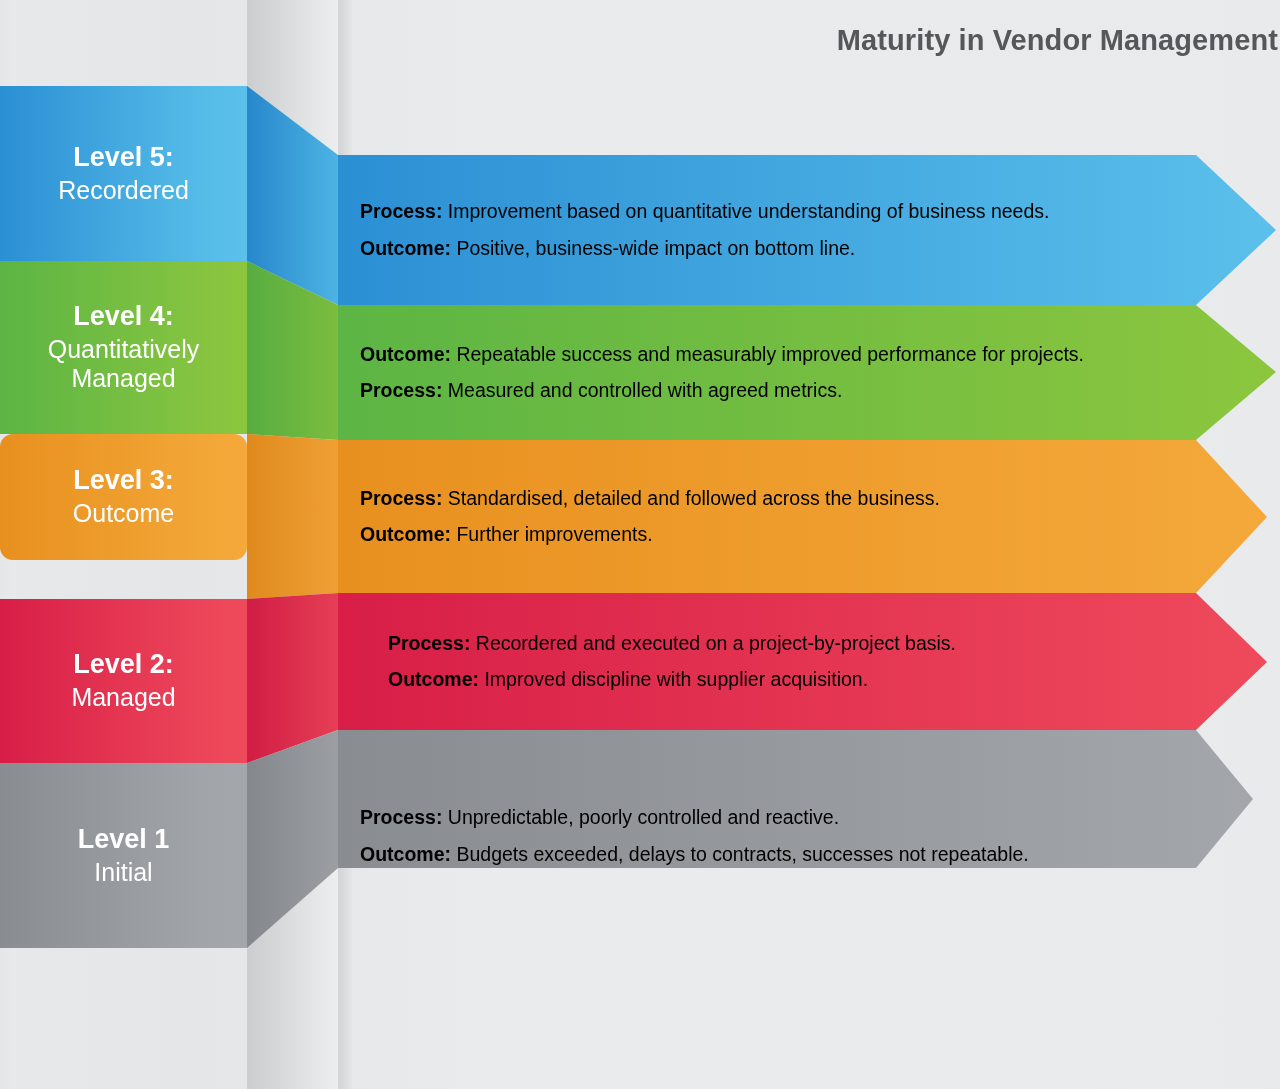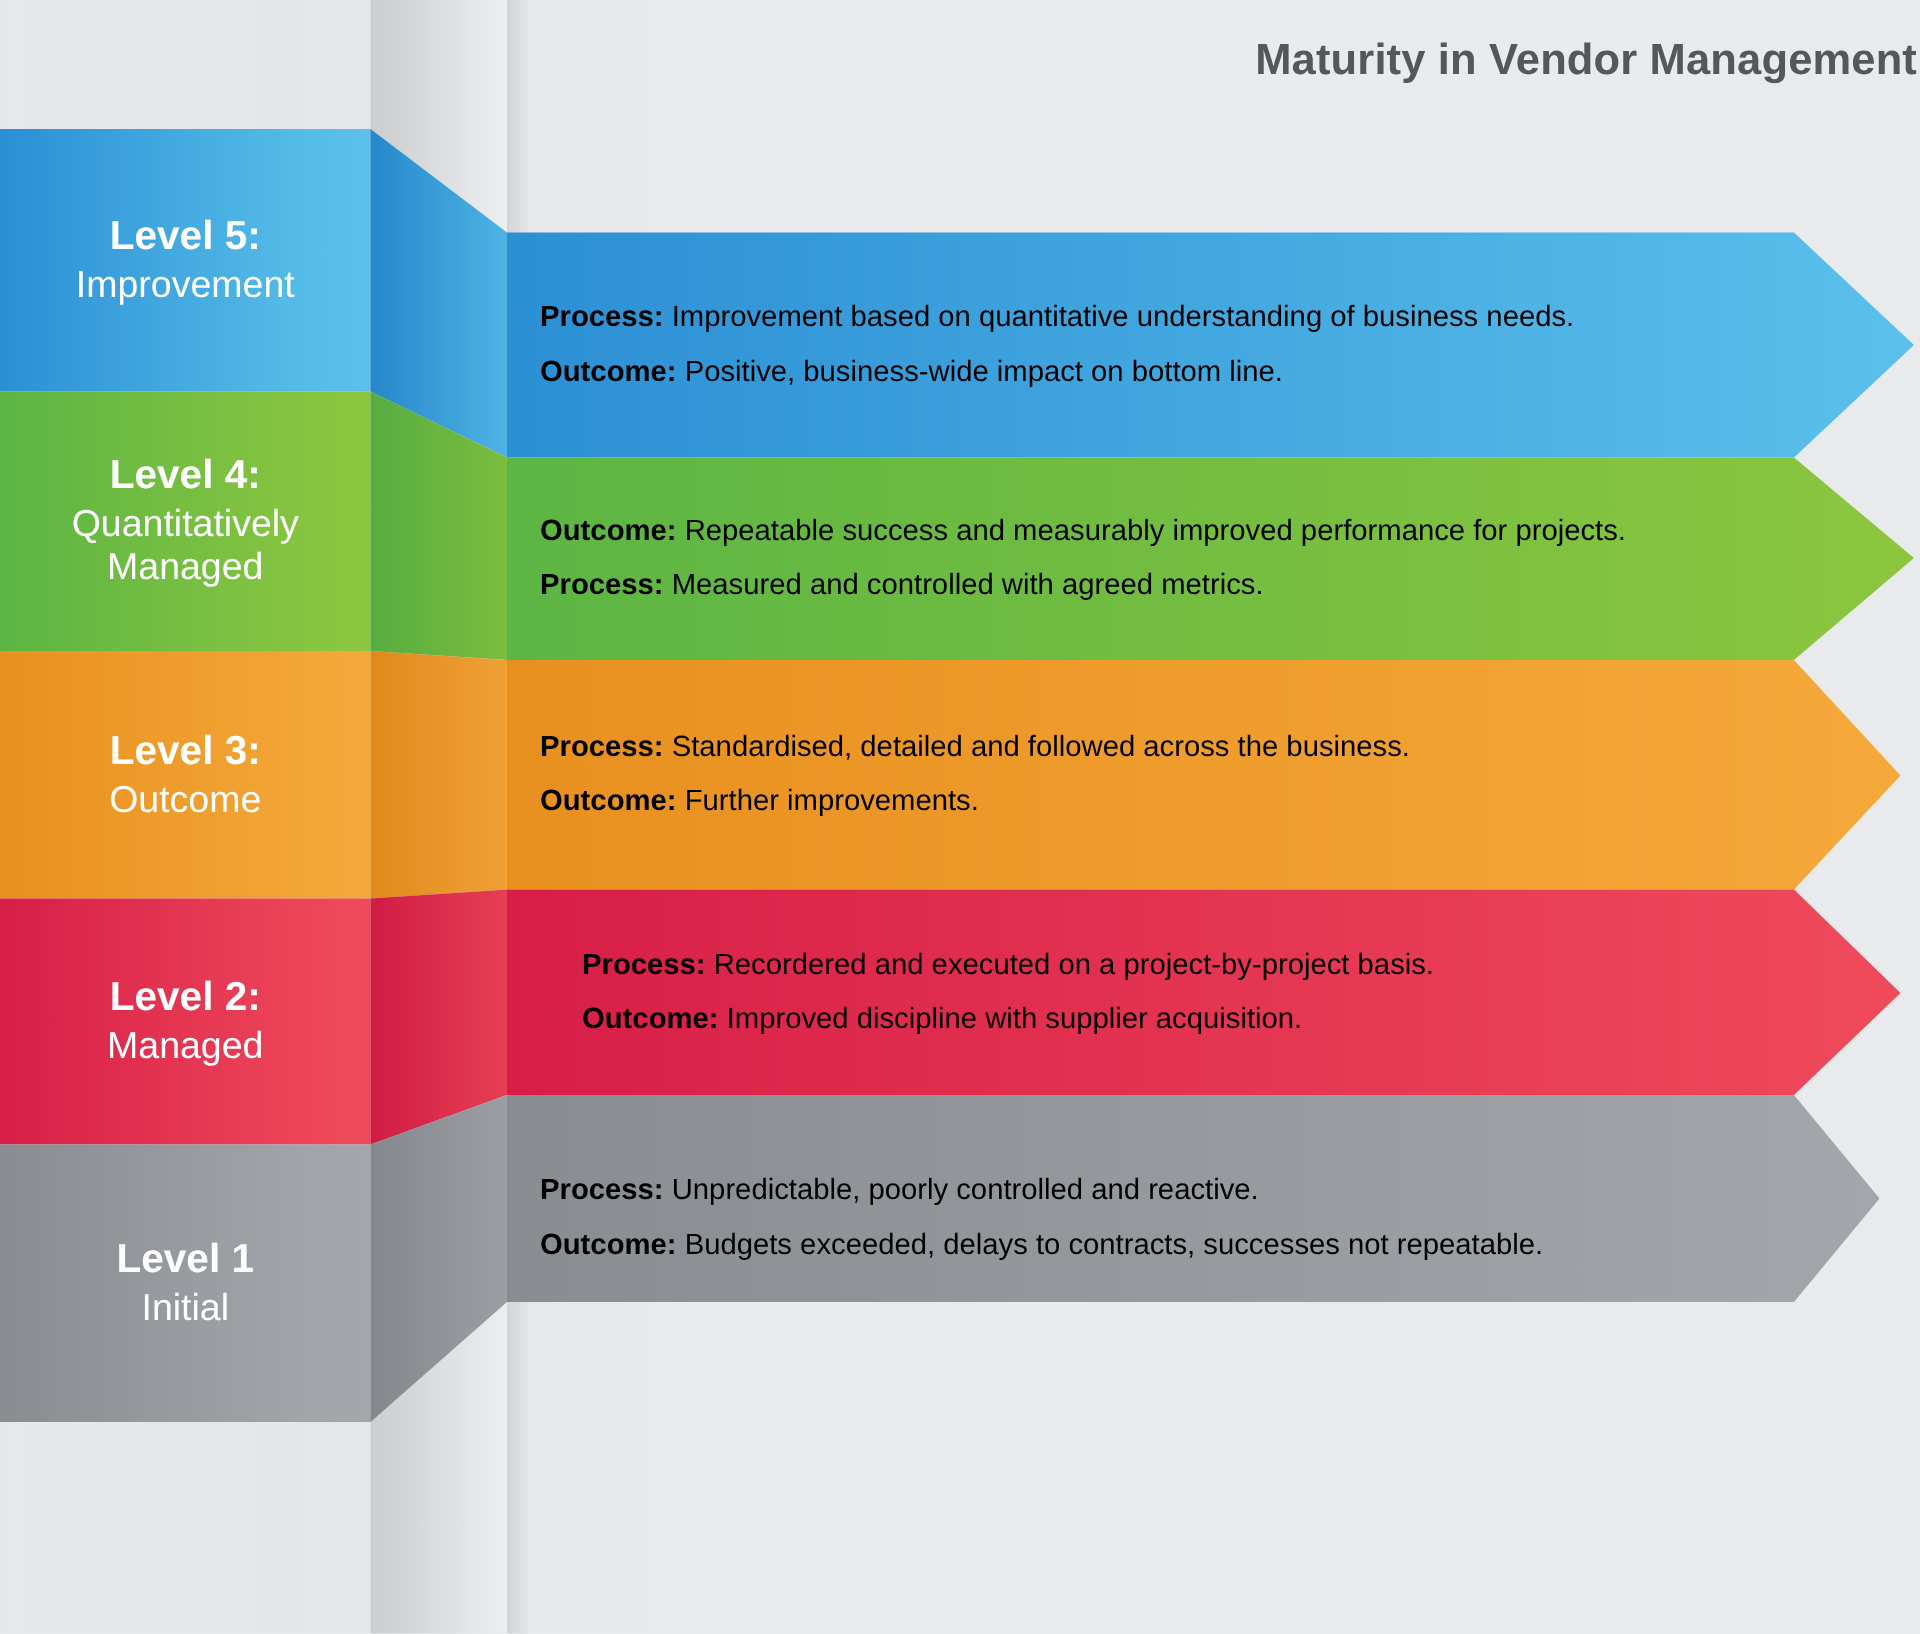--- a/index.html
+++ b/index.html
@@ -73,30 +73,30 @@
   <div class="bg-leftedge"></div>
   <div class="bg-spine"></div>
   <div class="bg-spine-right"></div>
 
   <div class="title">Maturity in Vendor Management</div>
 
   <div class="label-col">
 
     <div class="label-band" id="lb-5" style="top:86px;height:175px;background:linear-gradient(90deg,#2b8fd4 0%,#55bce8 82%,#5bc0eb 100%);">
       <div class="lvl">Level 5:</div>
-      <div class="nm">Improvement</div>
+      <div class="nm">Recordered</div>
     </div>
 
     <div class="label-band" id="lb-4" style="top:261px;height:173px;background:linear-gradient(90deg,#5cb544 0%,#86c440 82%,#8cc63e 100%);">
       <div class="lvl">Level 4:</div>
       <div class="nm">Quantitatively</div>
       <div class="nm">Managed</div>
     </div>
 
-    <div class="label-band" id="lb-3" style="top:434px;height:165px;background:linear-gradient(90deg,#e8901f 0%,#f2a636 82%,#f4a93a 100%);">
+    <div class="label-band" id="lb-3" style="top:434px;height:126px;background:linear-gradient(90deg,#e8901f 0%,#f2a636 82%,#f4a93a 100%);border-radius:13px;">
       <div class="lvl">Level 3:</div>
       <div class="nm">Outcome</div>
     </div>
 
     <div class="label-band" id="lb-2" style="top:599px;height:164px;background:linear-gradient(90deg,#d81e47 0%,#ec4559 82%,#ef4a5c 100%);">
       <div class="lvl">Level 2:</div>
       <div class="nm">Managed</div>
     </div>
 
     <div class="label-band" id="lb-1" style="top:763px;height:185px;background:linear-gradient(90deg,#898c90 0%,#a1a4a8 82%,#a3a6aa 100%);">
@@ -187,20 +187,20 @@
     </div>
   </div>
 
   <div class="arrow-band" style="top:593px;height:137px;width:860px;padding-left:28px;">
     <div class="arrow-text">
       <p class="ln"><b>Process:</b> <span>Recordered and executed on a project-by-project basis.</span></p>
       <p class="ln"><b>Outcome:</b> <span>Improved discipline with supplier acquisition.</span></p>
     </div>
   </div>
 
-  <div class="arrow-band" style="top:734px;height:156px;width:880px;">
+  <div class="arrow-band" style="top:758px;height:156px;width:880px;">
     <div class="arrow-text">
       <p class="ln"><b>Process:</b> <span>Unpredictable, poorly controlled and reactive.</span></p>
       <p class="ln"><b>Outcome:</b> <span>Budgets exceeded, delays to contracts, successes not repeatable.</span></p>
     </div>
   </div>
 
 </div>
 
 </body></html>

